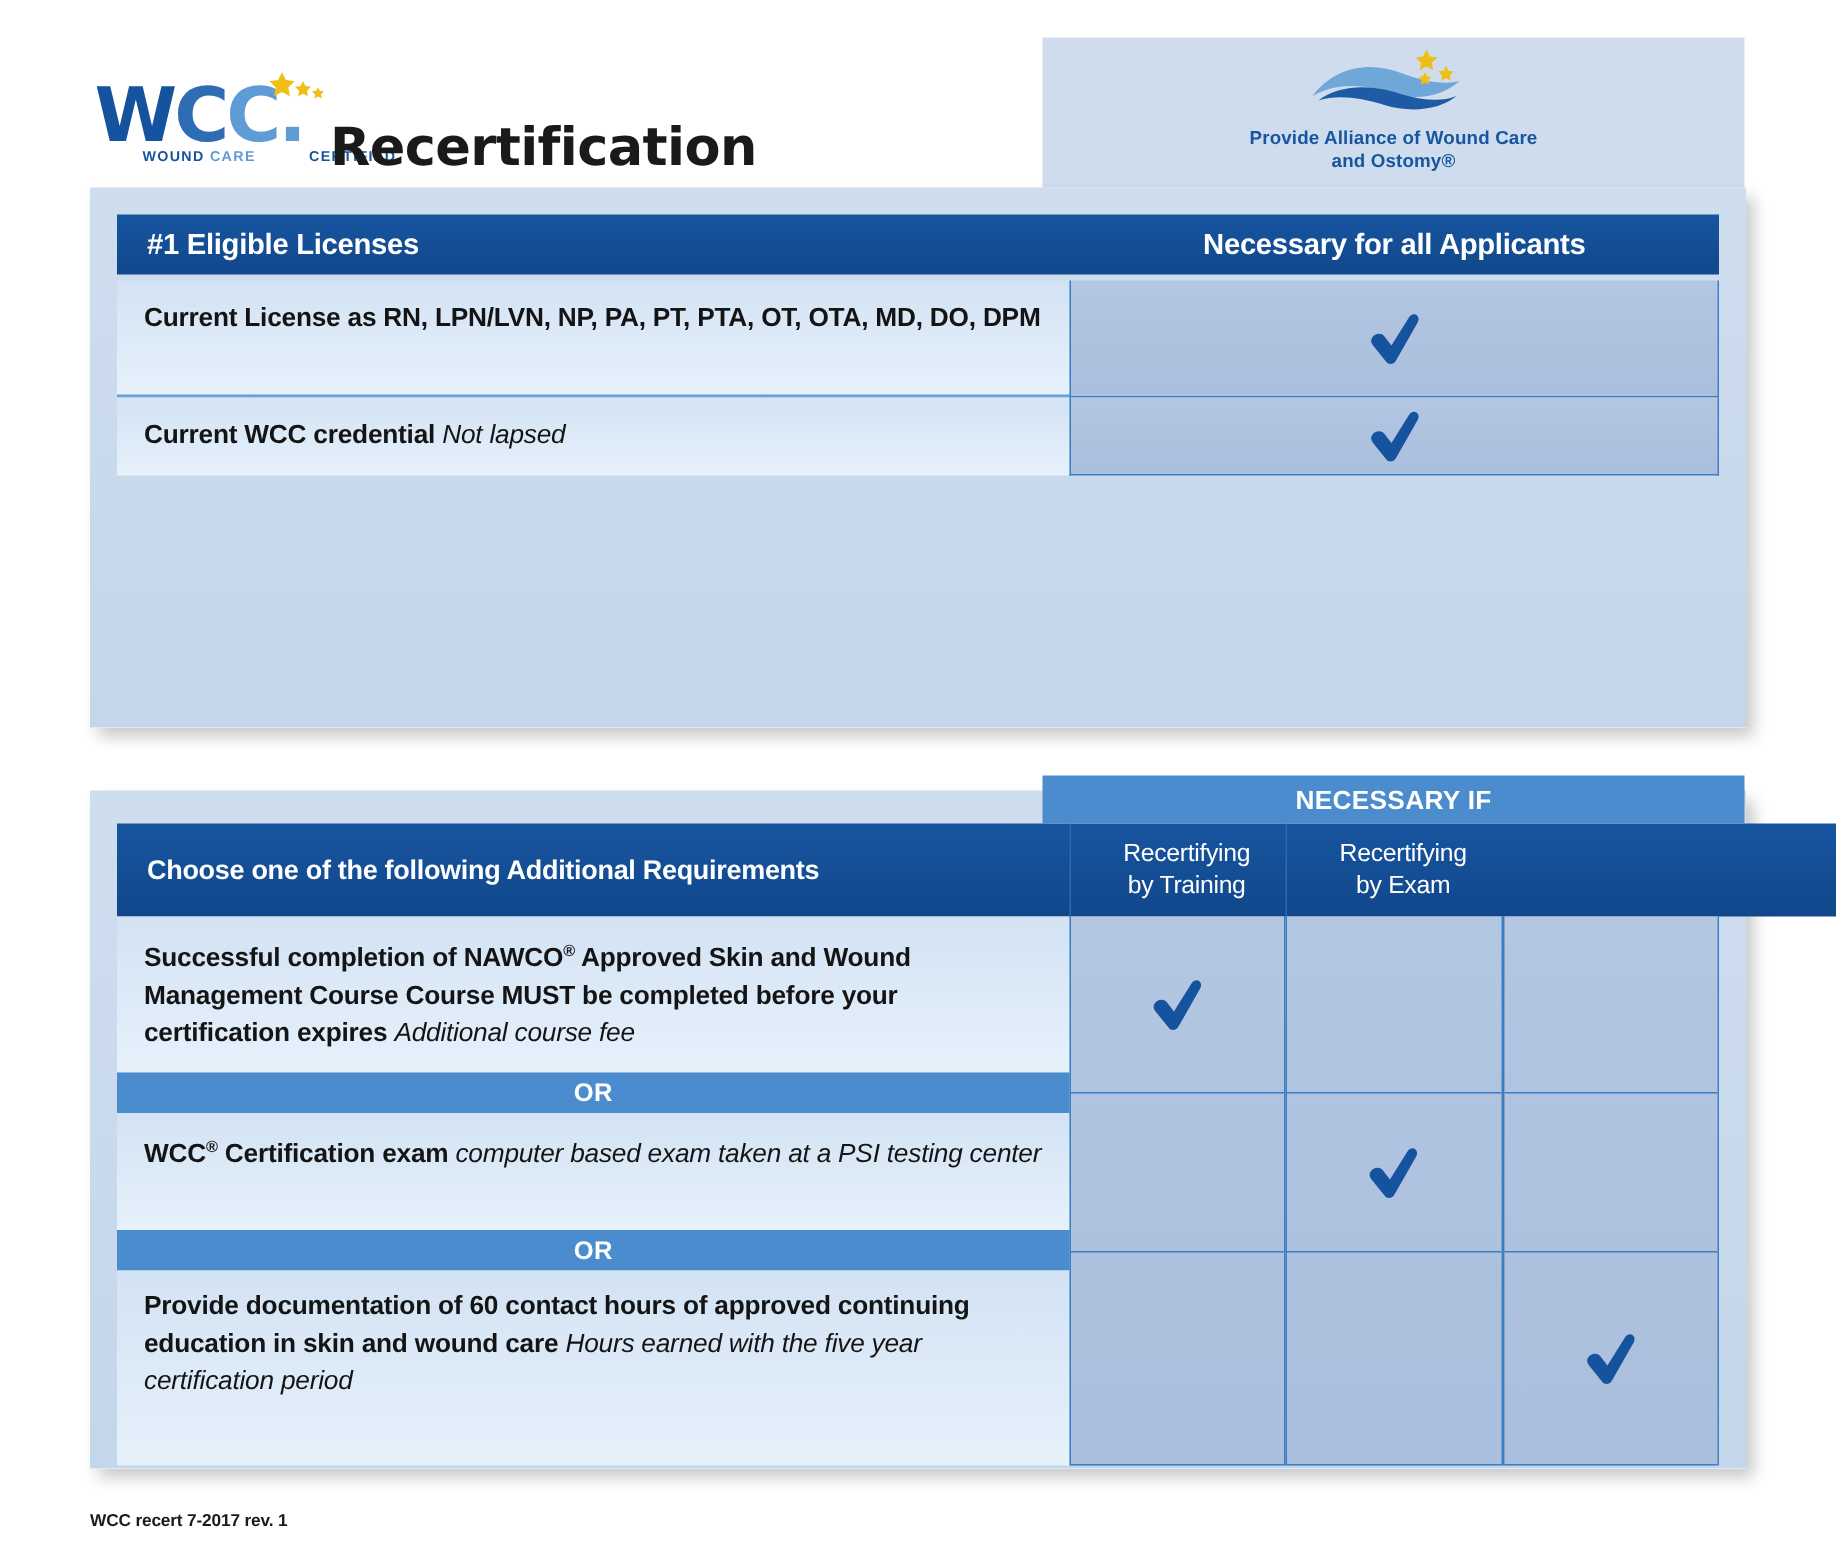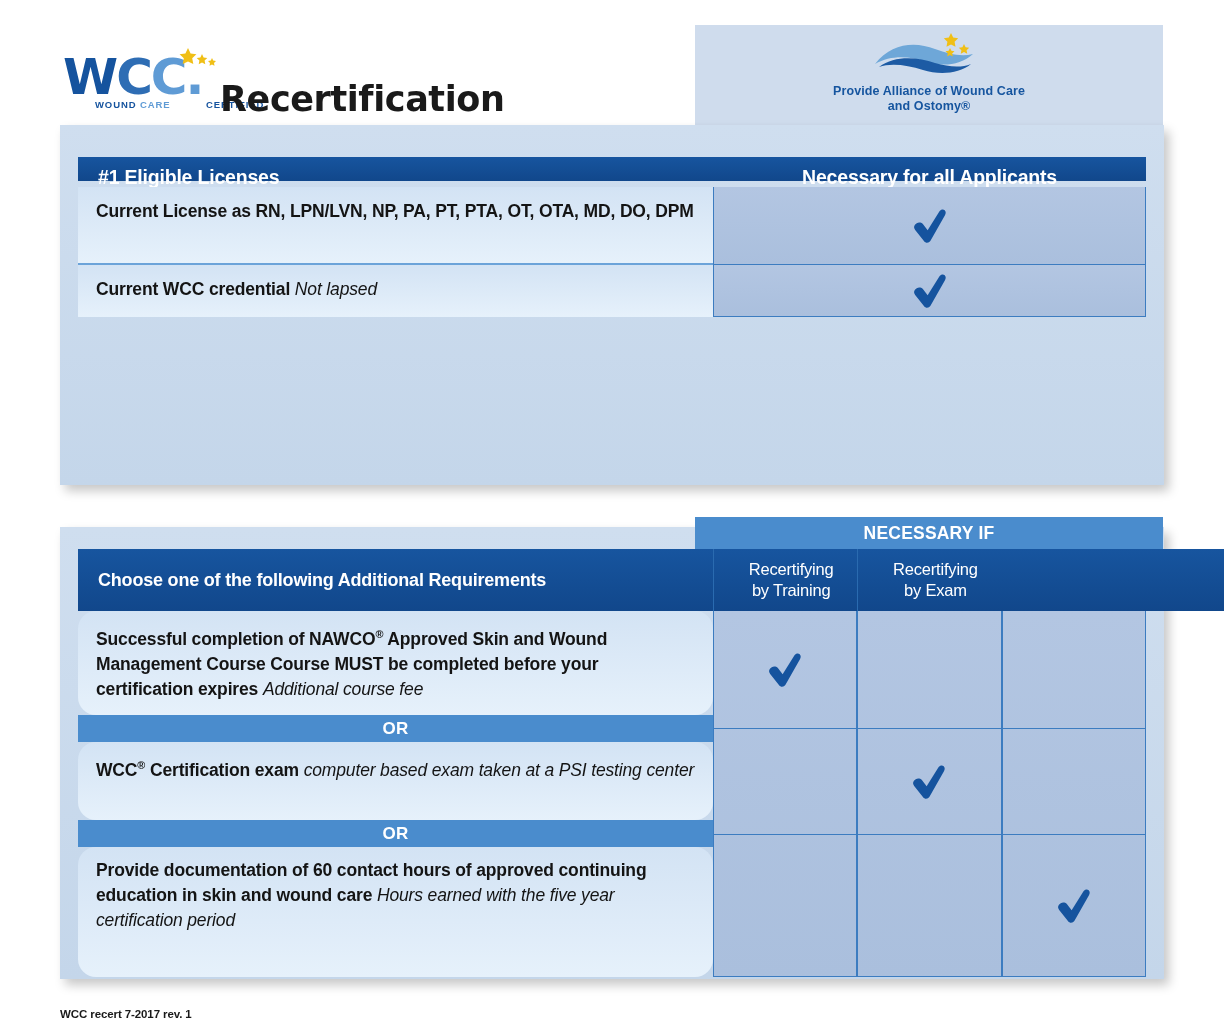--- a/index.html
+++ b/index.html
@@ -64,22 +64,22 @@
   }
   .card-bg {
     position: absolute; inset: 0;
     background: linear-gradient(180deg, #cfdeef 0%, #c4d6ea 100%);
   }
 
   
   #card1 { left: 60px; top: 125px; width: 1104px; height: 360px; }
 
   .t1-head {
-    position: absolute; left: 18px; top: 32px;
-    width: 1068px; height: 24px;
+    position: absolute; left: 18px; top: 18px;
+    width: 1068px; height: 40px;
     background: linear-gradient(180deg, #17559f 0%, #11478b 100%);
   }
   .t1-head-left {
     position: absolute; left: 20px; top: 9px;
     color: #ffffff; font-size: 19.5px; font-weight: bold;
     letter-spacing: -0.2px;
   }
   .t1-head-right {
     position: absolute; left: 635px; top: 9px; width: 433px;
     text-align: center;
@@ -162,21 +162,20 @@
   }
   .t2-cell {
     display: flex; align-items: center; justify-content: center;
     border-bottom: 1.5px solid #3c7cc0;
   }
   .t2-cell.last { border-bottom: 1.5px solid #3c7cc0; }
 
   .req-block {
     background: linear-gradient(180deg, #d3e3f4 0%, #e6f1fb 100%);
     padding: 11px 16px 24px 18px;
-    border-radius: 18px;
   }
   .or-bar {
     background: #4a8ccd;
     color: #ffffff; font-size: 17px; font-weight: bold;
     text-align: center;
     height: 27px; line-height: 27px;
     letter-spacing: 0.3px;
   }
   .or-wrap {
     background: linear-gradient(180deg, #d9e7f6 0%, #dfebf8 100%);

